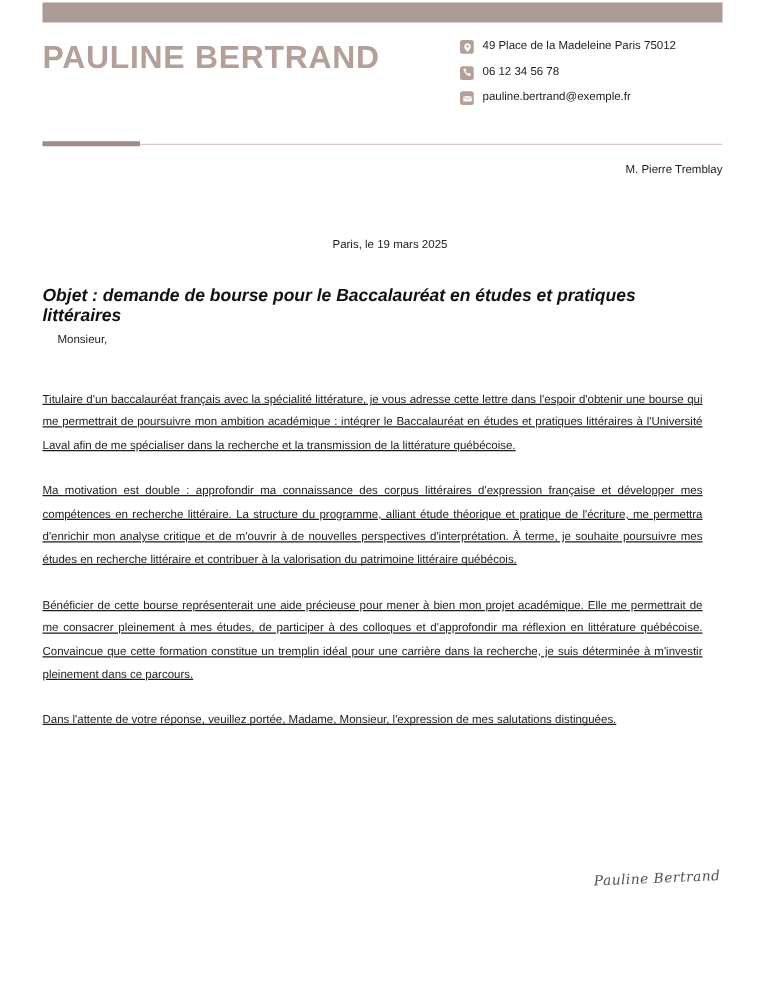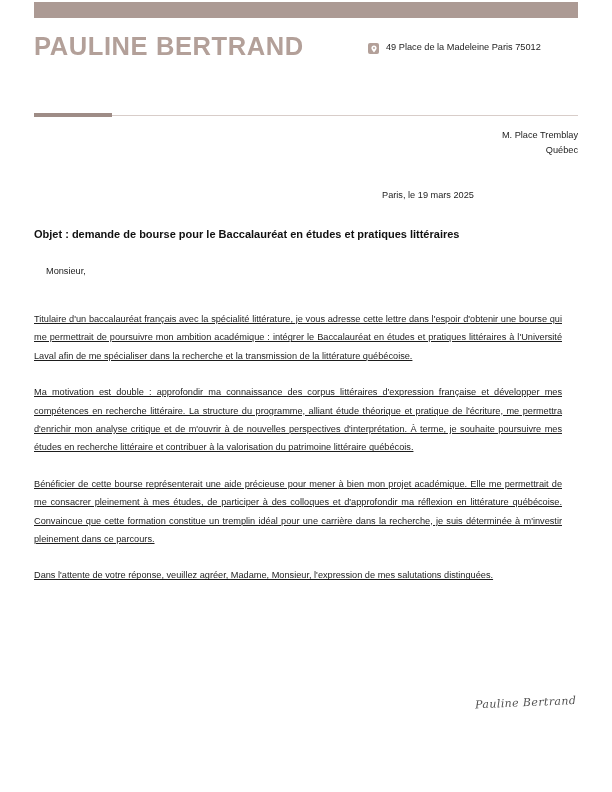--- a/index.html
+++ b/index.html
@@ -41,21 +41,21 @@
     font-size: 25.5px;
     font-weight: bold;
     letter-spacing: 0.6px;
     color: #b3a099;
     white-space: nowrap;
   }
 
   .contact-block {
     position: absolute;
     left: 334px;
-    top: 11px;
+    top: 0;
     width: 212px;
   }
   .contact-row {
     display: flex;
     align-items: flex-start;
     margin-bottom: 7px;
   }
   .contact-icon {
     flex: 0 0 auto;
     width: 11px;
@@ -110,37 +110,38 @@
     right: 34px;
     top: 128px;
     width: 300px;
     text-align: right;
     font-size: 9.2px;
     line-height: 14.5px;
     color: #1d1d1d;
   }
   .date-line {
     position: absolute;
-    right: 34px;
+    right: 46px;
     top: 190px;
     width: 300px;
-    text-align: center;
+    text-align: left;
     font-size: 9.2px;
     color: #1d1d1d;
   }
 
   
   .subject {
     position: absolute;
     left: 34px;
     top: 228px;
     width: 520px;
-    font-size: 11px;
+    font-size: 14px;
     font-weight: bold;
     color: #111111;
+    font-style: italic;
   }
   .salutation {
     position: absolute;
     left: 34px;
     top: 266px;
     width: 520px;
     font-size: 9.2px;
     color: #1d1d1d;
     padding-left: 12px;
   }
@@ -190,41 +191,57 @@
     <div class="contact-row">
       <span class="contact-icon">
         <svg width="8" height="8" viewBox="0 0 8 8">
           <path d="M4 0.6 C2.5 0.6 1.4 1.7 1.4 3.1 C1.4 5 4 7.4 4 7.4 C4 7.4 6.6 5 6.6 3.1 C6.6 1.7 5.5 0.6 4 0.6 Z" fill="#ffffff"></path>
           <circle cx="4" cy="3.05" r="0.95" fill="#b3a099"></circle>
         </svg>
       </span>
       <span class="contact-text">49 Place de la Madeleine Paris 75012</span>
     </div>
 
-
+    <div class="contact-row">
+      <span class="contact-icon">
+        <svg width="8" height="8" viewBox="0 0 8 8">
+          <path d="M1.5 1.0 C1.0 1.0 0.7 1.5 0.9 2.1 C1.5 4.2 3.0 5.9 5.1 6.8 C5.7 7.0 6.3 6.7 6.4 6.1 L6.6 5.2 C6.65 4.9 6.5 4.7 6.2 4.6 L5.2 4.3 C4.95 4.2 4.7 4.3 4.55 4.5 L4.25 4.9 C3.4 4.4 2.8 3.7 2.4 2.9 L2.85 2.6 C3.05 2.45 3.1 2.2 3.05 1.95 L2.8 1.25 C2.7 1.05 2.5 1.0 2.3 1.0 Z" fill="#ffffff"></path>
+        </svg>
+      </span>
+      <span class="contact-text">06 12 34 56 78</span>
+    </div>
+
+    <div class="contact-row">
+      <span class="contact-icon">
+        <svg width="8" height="8" viewBox="0 0 8 8">
+          <rect x="0.7" y="1.9" width="6.6" height="4.2" rx="0.4" fill="#ffffff"></rect>
+          <path d="M0.9 2.2 L4 4.5 L7.1 2.2" stroke="#b3a099" stroke-width="0.65" fill="none"></path>
+        </svg>
+      </span>
+      <span class="contact-text">pauline.bertrand@exemple.fr</span>
+    </div>
 
   </div>
 </div>
 
 <div class="divider-wrap">
   <div class="divider-thin"></div>
   <div class="divider-accent"></div>
 </div>
 
 <div class="recipient">
-  <div>M. Place Tremblay</div>
-  <div>Québec</div>
+  <div>M. Pierre Tremblay</div>
 </div>
 
 <div class="date-line">Paris, le 19 mars 2025</div>
 
 <div class="subject">Objet : demande de bourse pour le Baccalauréat en études et pratiques littéraires</div>
 
 <div class="salutation">Monsieur,</div>
 
 <div class="body-copy">
   <p class="para">Titulaire d'un baccalauréat français avec la spécialité littérature, je vous adresse cette lettre dans l'espoir d'obtenir une bourse qui me permettrait de poursuivre mon ambition académique : intégrer le Baccalauréat en études et pratiques littéraires à l'Université Laval afin de me spécialiser dans la recherche et la transmission de la littérature québécoise.</p>
   <p class="para">Ma motivation est double : approfondir ma connaissance des corpus littéraires d'expression française et développer mes compétences en recherche littéraire. La structure du programme, alliant étude théorique et pratique de l'écriture, me permettra d'enrichir mon analyse critique et de m'ouvrir à de nouvelles perspectives d'interprétation. À terme, je souhaite poursuivre mes études en recherche littéraire et contribuer à la valorisation du patrimoine littéraire québécois.</p>
   <p class="para">Bénéficier de cette bourse représenterait une aide précieuse pour mener à bien mon projet académique. Elle me permettrait de me consacrer pleinement à mes études, de participer à des colloques et d'approfondir ma réflexion en littérature québécoise. Convaincue que cette formation constitue un tremplin idéal pour une carrière dans la recherche, je suis déterminée à m'investir pleinement dans ce parcours.</p>
-  <p class="para">Dans l'attente de votre réponse, veuillez agréer, Madame, Monsieur, l'expression de mes salutations distinguées.</p>
+  <p class="para">Dans l'attente de votre réponse, veuillez portée, Madame, Monsieur, l'expression de mes salutations distinguées.</p>
 </div>
 
 <div class="signature">Pauline Bertrand</div>
 
 </body></html>

